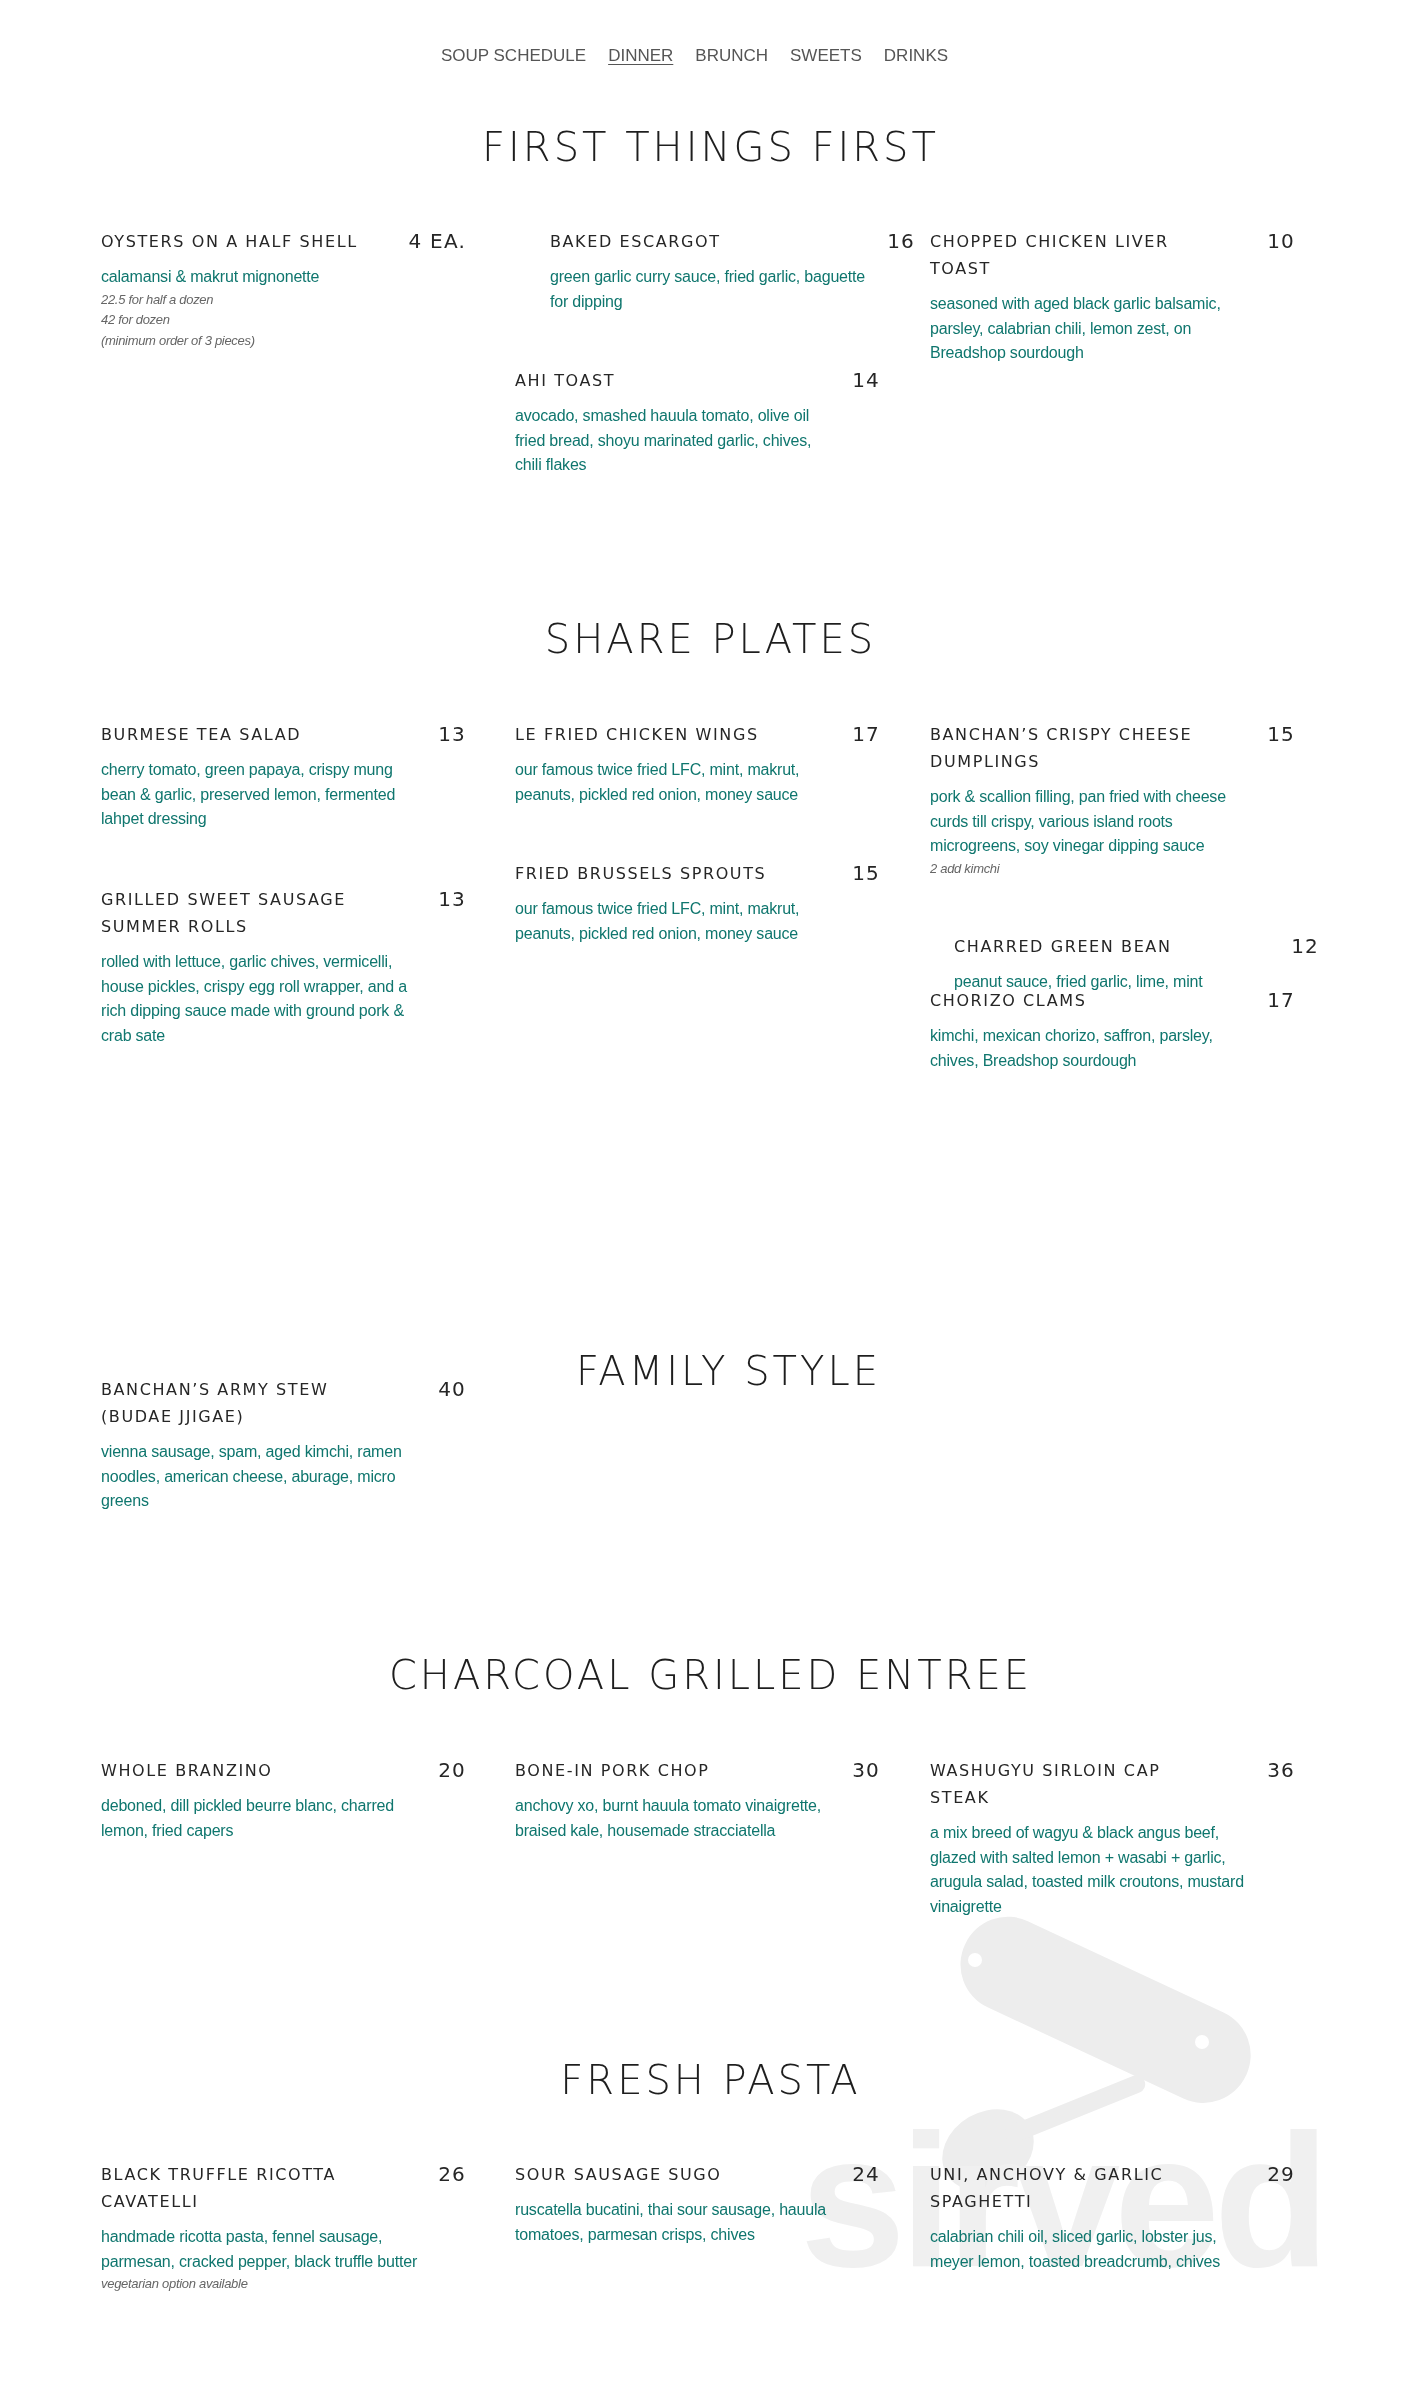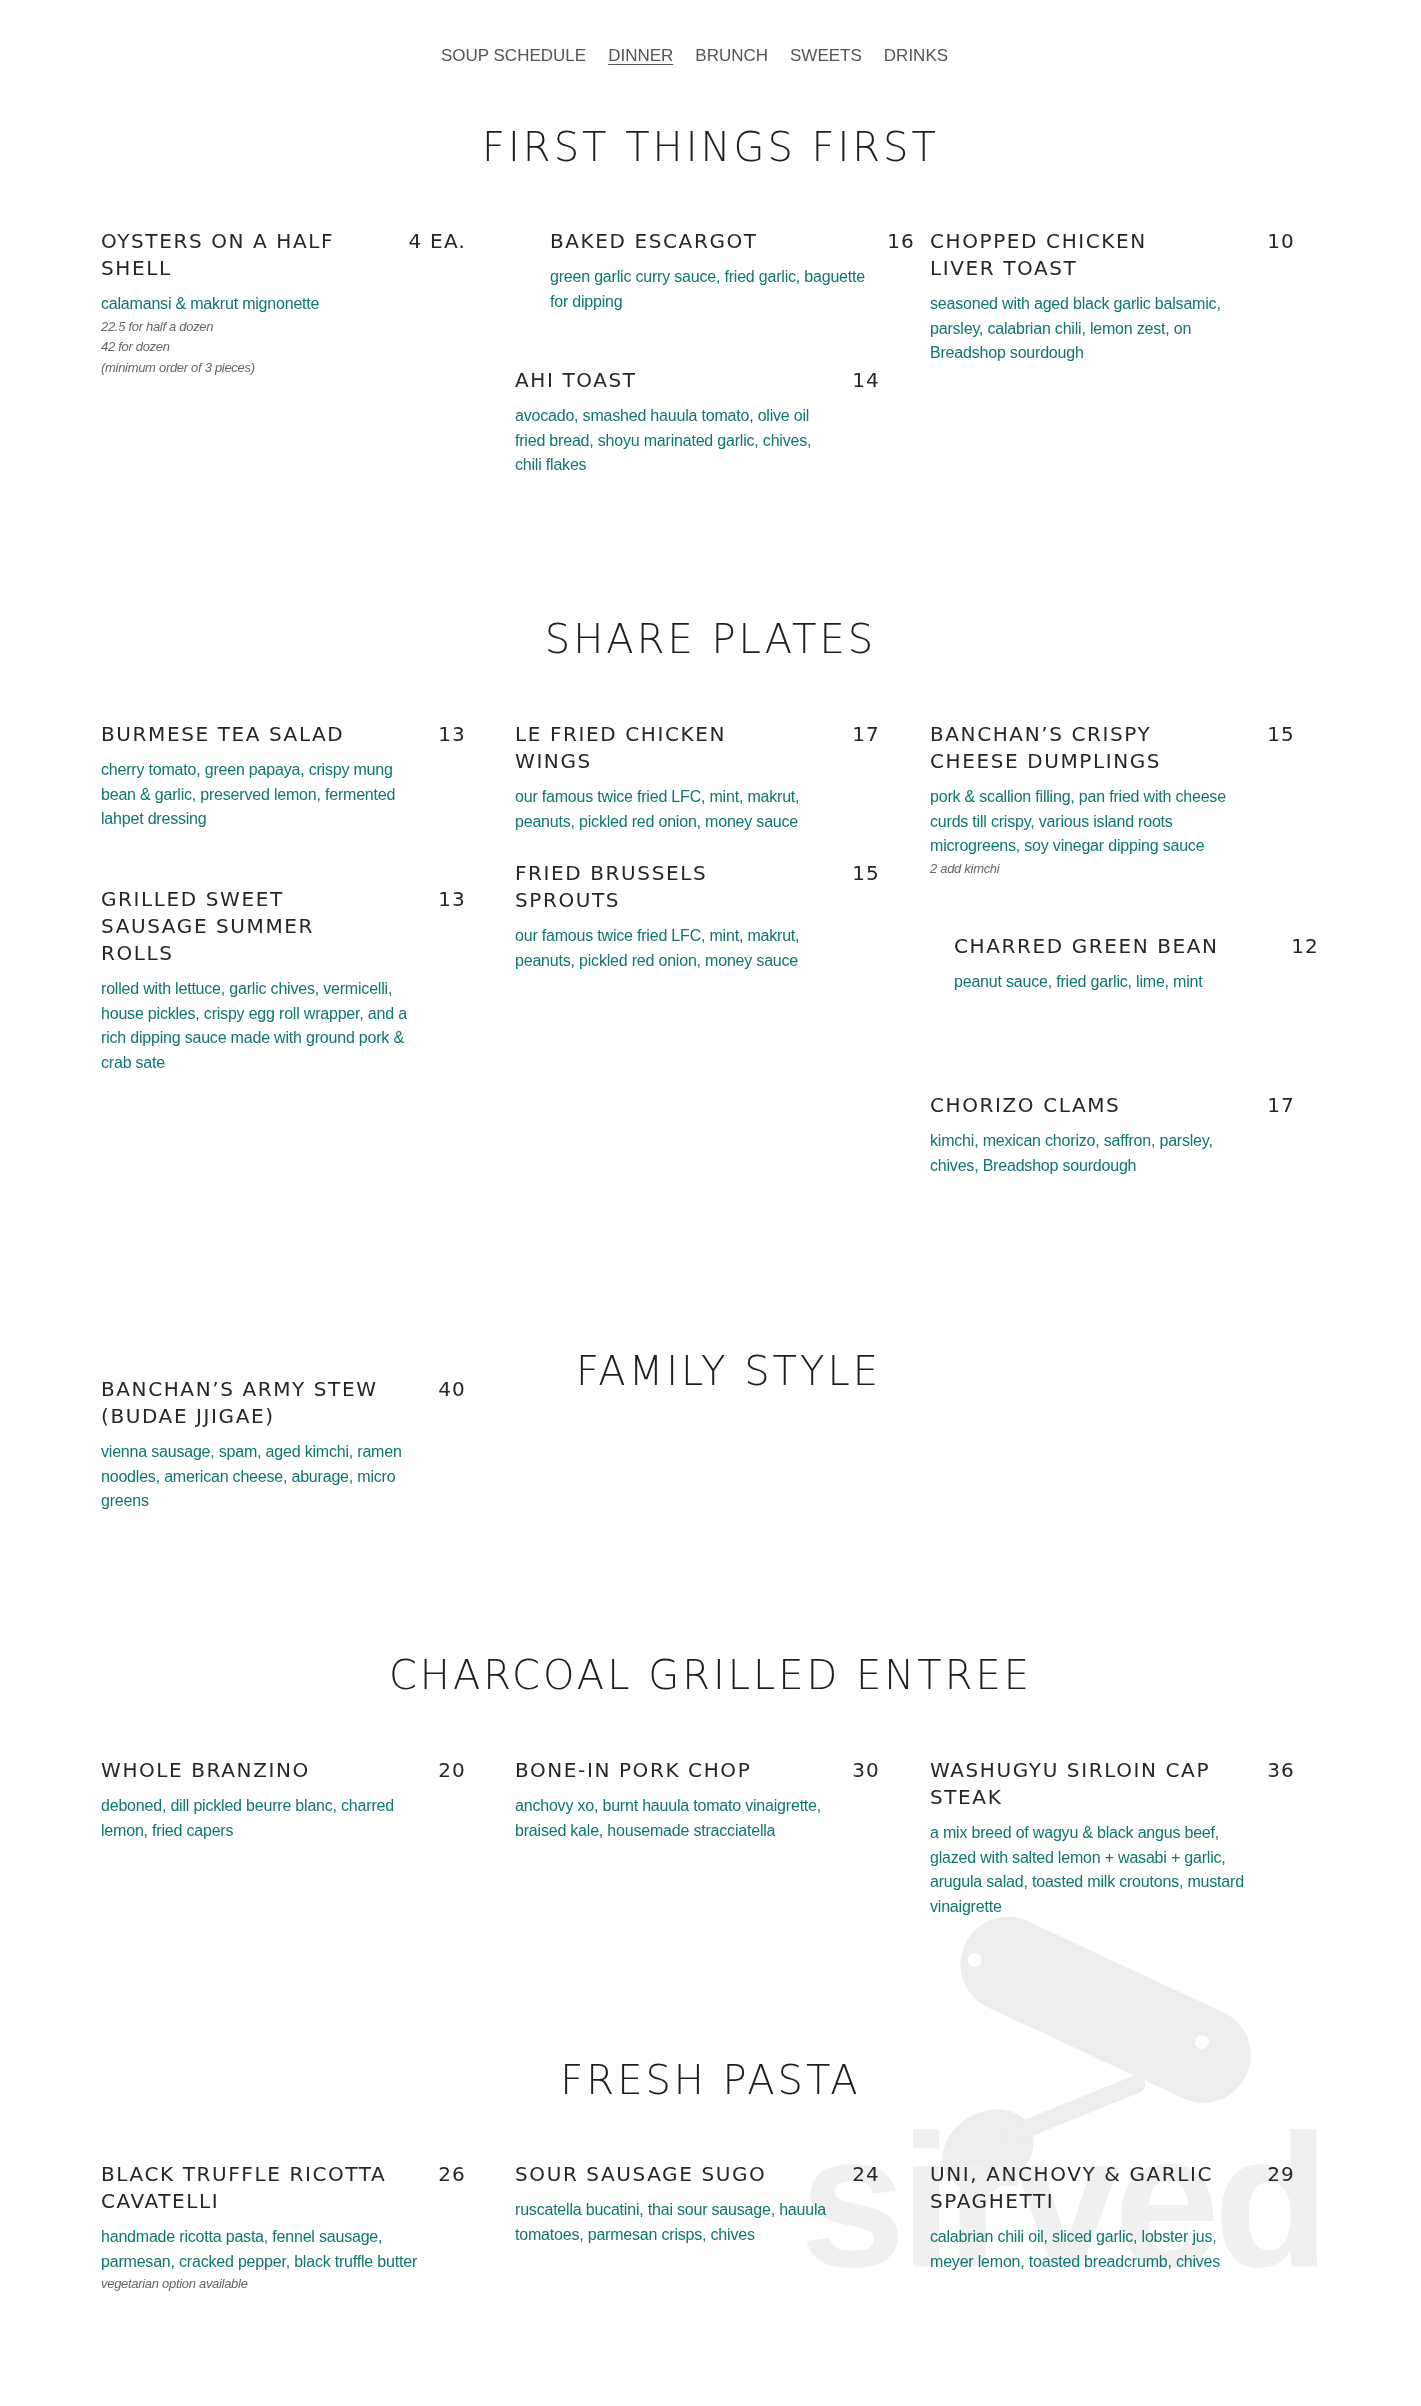--- a/index.html
+++ b/index.html
@@ -51,21 +51,21 @@
       position: absolute;
       width: 365px;
     }
     .item-head {
       display: flex;
       justify-content: space-between;
       align-items: flex-start;
     }
     .item-name {
       font-family: "DejaVu Sans", sans-serif;
-      font-size: 20px;
+      font-size: 16px;
       font-weight: normal;
       letter-spacing: 1.6px;
       line-height: 27px;
       color: #262626;
       width: 290px;
     }
     .item-price {
       font-family: "DejaVu Sans", sans-serif;
       font-size: 20px;
       letter-spacing: 1.2px;
@@ -216,21 +216,21 @@
   </div>
 
   <div class="item" style="left:954px; top:933px;">
     <div class="item-head">
       <div class="item-name">CHARRED GREEN BEAN</div>
       <div class="item-price">12</div>
     </div>
     <div class="item-desc">peanut sauce, fried garlic, lime, mint</div>
   </div>
 
-  <div class="item" style="left:930px; top:1092px;">
+  <div class="item" style="left:930px; top:987px;">
     <div class="item-head">
       <div class="item-name">CHORIZO CLAMS</div>
       <div class="item-price">17</div>
     </div>
     <div class="item-desc">kimchi, mexican chorizo, saffron, parsley, chives, Breadshop sourdough</div>
   </div>
 
   <h2 class="section-title" style="top:1348px;padding-left:36px;">FAMILY STYLE</h2>
 
   <div class="item" style="left:101px; top:1376px;">

